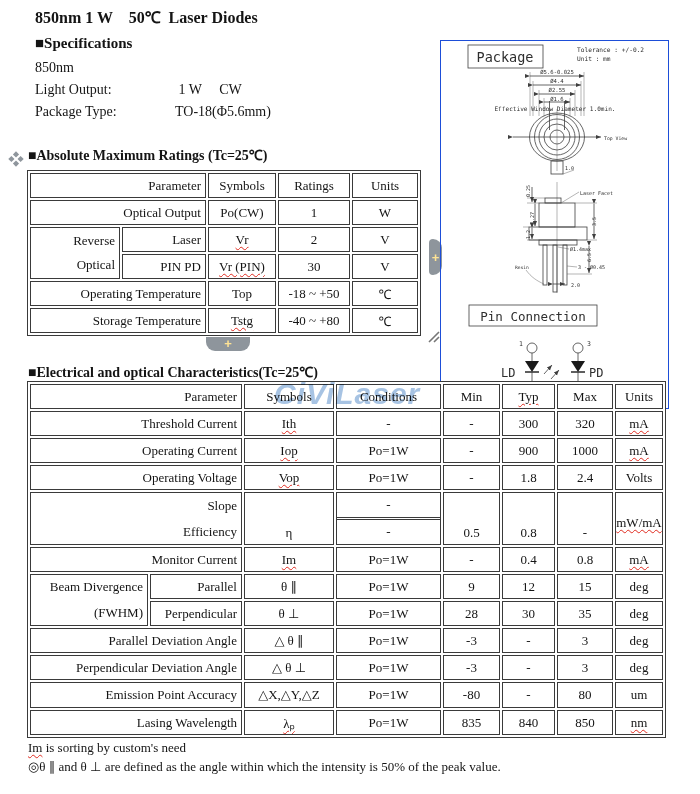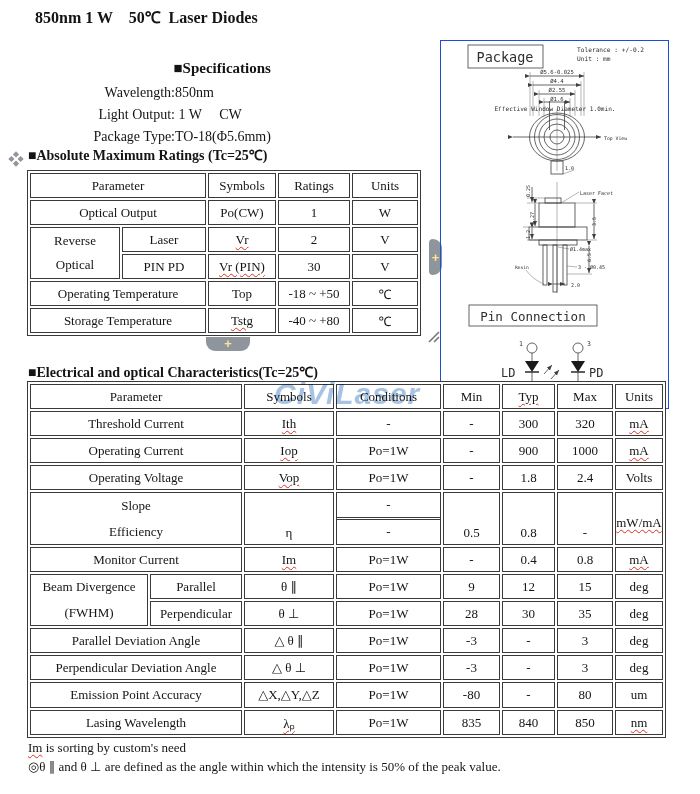--- a/index.html
+++ b/index.html
@@ -1,27 +1,27 @@
 <!DOCTYPE html>
 <html><head>
 <meta charset="utf-8">
 <style>
   html,body{margin:0;padding:0;background:#ffffff;}
   #page{position:relative;width:700px;height:794px;background:#fff;font-family:"Liberation Serif",serif;color:#141414;overflow:hidden;}
   .abs{position:absolute;}
   .pre{white-space:pre;}
   .title{left:35px;top:6px;font-size:16px;font-weight:bold;}
-  .spec-block{left:35px;top:60px;font-size:14px;text-align:right;}
+  .spec-block{left:35px;top:35px;font-size:14px;}
   .spec-heading{font-weight:bold;font-size:15px;margin-bottom:5px;}
   .spec-row{display:flex;height:22px;line-height:22px;}
   .spec-label{width:140px;}
   .sec-heading{font-weight:bold;font-size:14px;}
   table{border-collapse:separate;border-spacing:2px;background:#fff;border:1.5px solid #3a3a3a;table-layout:fixed;position:absolute;}
   td{box-sizing:border-box;border:1.5px solid #3a3a3a;height:25px;padding:0 4px;font-size:13px;text-align:center;vertical-align:middle;overflow:hidden;}
-  td.l{text-align:center;}
+  td.l{text-align:right;}
   .two-line{display:flex;flex-direction:column;justify-content:space-between;height:46px;padding:1px 0;}
   .two-line div{height:22px;line-height:22px;}
   td.slope{height:52px;}
   td.low{vertical-align:bottom;padding-bottom:3px;}
   td.cond-split{padding:0;height:52px;}
   .ct{height:24px;line-height:24px;border-bottom:1.5px solid #3a3a3a;margin-bottom:1px;}
   .cb{height:24px;line-height:24px;border-top:1.5px solid #3a3a3a;}
   .sp{text-decoration-line:underline;text-decoration-style:wavy;text-decoration-color:#e02b20;text-decoration-thickness:1px;text-underline-offset:2px;}
   .panel{left:440px;top:4px;width:227px;height:367px;border:1px solid #1d4ed8;margin-top:36px;}
   .wm{left:274px;top:377px;font-family:"Liberation Sans",sans-serif;font-style:italic;font-weight:bold;font-size:30px;letter-spacing:1px;color:#9ebde0;mix-blend-mode:multiply;opacity:.9;}
@@ -36,21 +36,20 @@
 </head>
 <body>
 
 <div id="page">
 
   <div class="abs title pre">850nm 1 W    50℃  Laser Diodes</div>
 
   <div class="abs spec-block">
     <div class="spec-heading">■Specifications</div>
     <div class="spec-row">
-      <span class="spec-label">Wavelength:</span>
       <span class="pre">850nm</span>
     </div>
     <div class="spec-row">
       <span class="spec-label">Light Output:</span>
       <span class="pre"> 1 W     CW</span>
     </div>
     <div class="spec-row">
       <span class="spec-label">Package Type:</span>
       <span class="pre">TO-18(Φ5.6mm)</span>
     </div>

